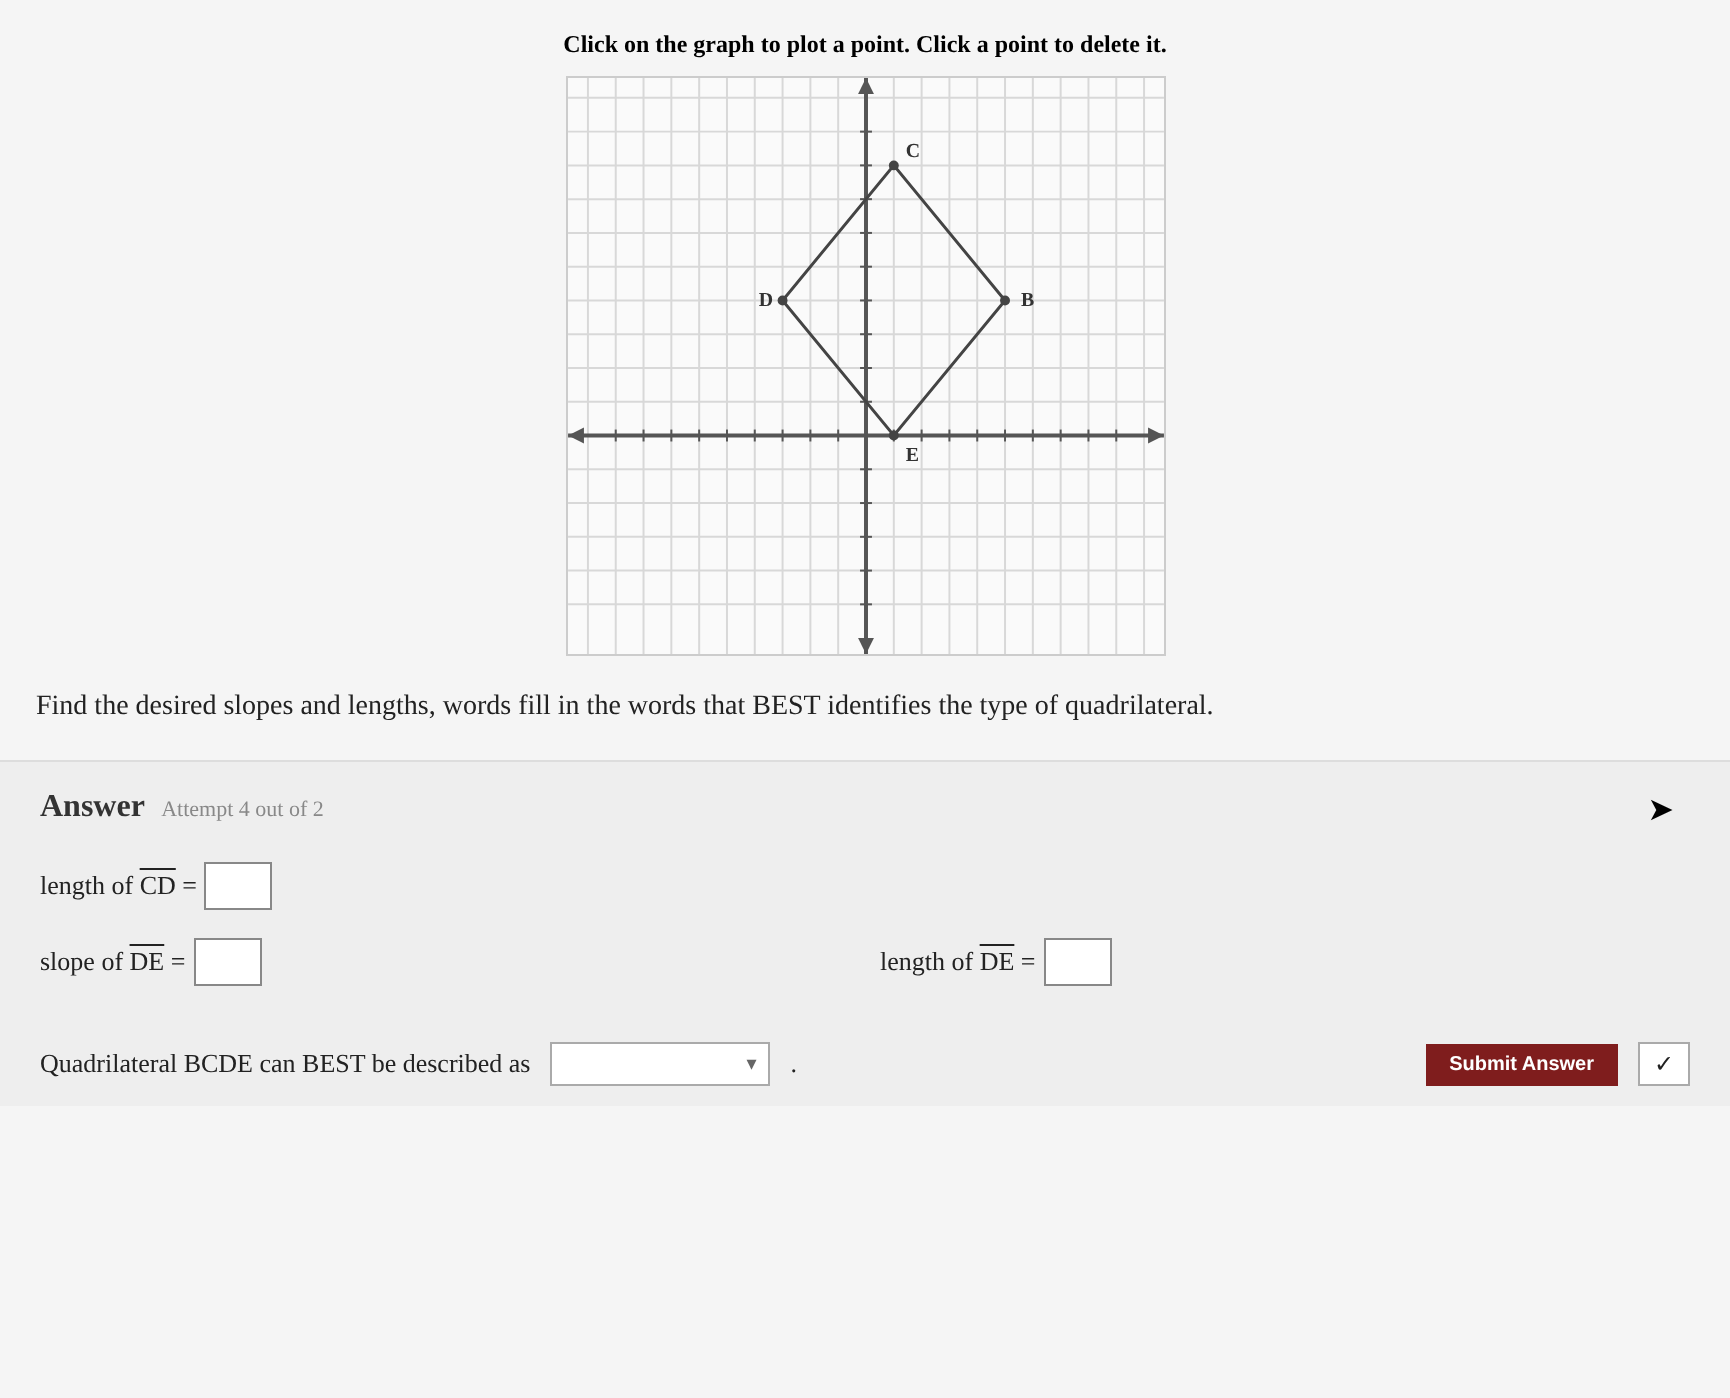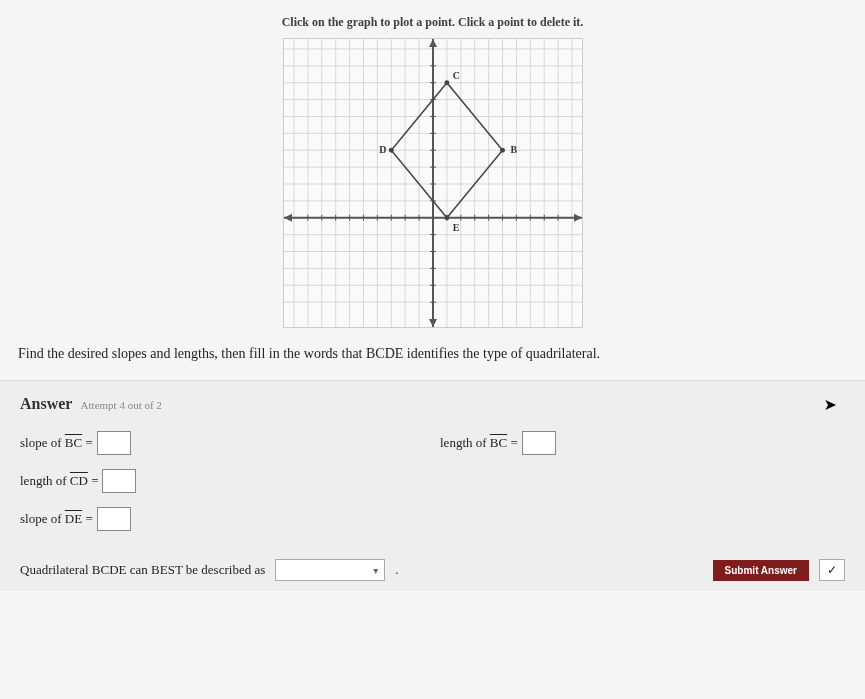--- a/index.html
+++ b/index.html
@@ -10,21 +10,21 @@
     height: 699px;
     overflow: hidden;
     position: relative;
     color: #222;
   }
   .instruction {
     text-align: center;
     font-size: 12px;
     font-weight: bold;
     margin: 15px 0 8px;
-    color: #404040;
+    color: #000000;
   }
   .graph-wrap {
     display: flex;
     justify-content: center;
   }
   .graph {
     background: #fafafa;
     border: 1px solid #ccc;
   }
   .prompt {
@@ -176,49 +176,43 @@
     </g>
     <g font-size="10" font-weight="bold" fill="#333" font-family="Georgia">
       <text x="228" y="115">B</text>
       <text x="170" y="40">C</text>
       <text x="96" y="115">D</text>
       <text x="170" y="193">E</text>
     </g>
   </svg>
 </div>
 
-<div class="prompt">Find the desired slopes and lengths, then fill in the words that BCDE identifies the type of quadrilateral.</div>
+<div class="prompt">Find the desired slopes and lengths, words fill in the words that BEST identifies the type of quadrilateral.</div>
 
 <div class="answer-area">
   <div class="answer-header">
     <span class="lbl">Answer</span>
     <span>Attempt 4 out of 2</span>
   </div>
 
-  <div class="ans-row">
-    <div class="left">
-      <span><span>slope of </span><span class="over">BC</span><span> = </span></span>
-      <input class="blank" style="">
-    </div>
-    <div class="right">
-      <span><span>length of </span><span class="over">BC</span><span> = </span></span>
-      <input class="blank" style="">
-    </div>
-  </div>
 
   <div class="ans-row">
     <div class="right">
       <span><span>length of </span><span class="over">CD</span><span> = </span></span>
       <input class="blank" style="">
     </div>
   </div>
 
   <div class="ans-row">
     <div class="left">
       <span><span>slope of </span><span class="over">DE</span><span> = </span></span>
+      <input class="blank" style="">
+    </div>
+    <div class="right">
+      <span><span>length of </span><span class="over">DE</span><span> = </span></span>
       <input class="blank" style="">
     </div>
   </div>
 
   <div class="ans-row">
   </div>
 
   <div class="bottom-row">
     <span>Quadrilateral BCDE can BEST be described as</span>
     <div class="select-placeholder">

